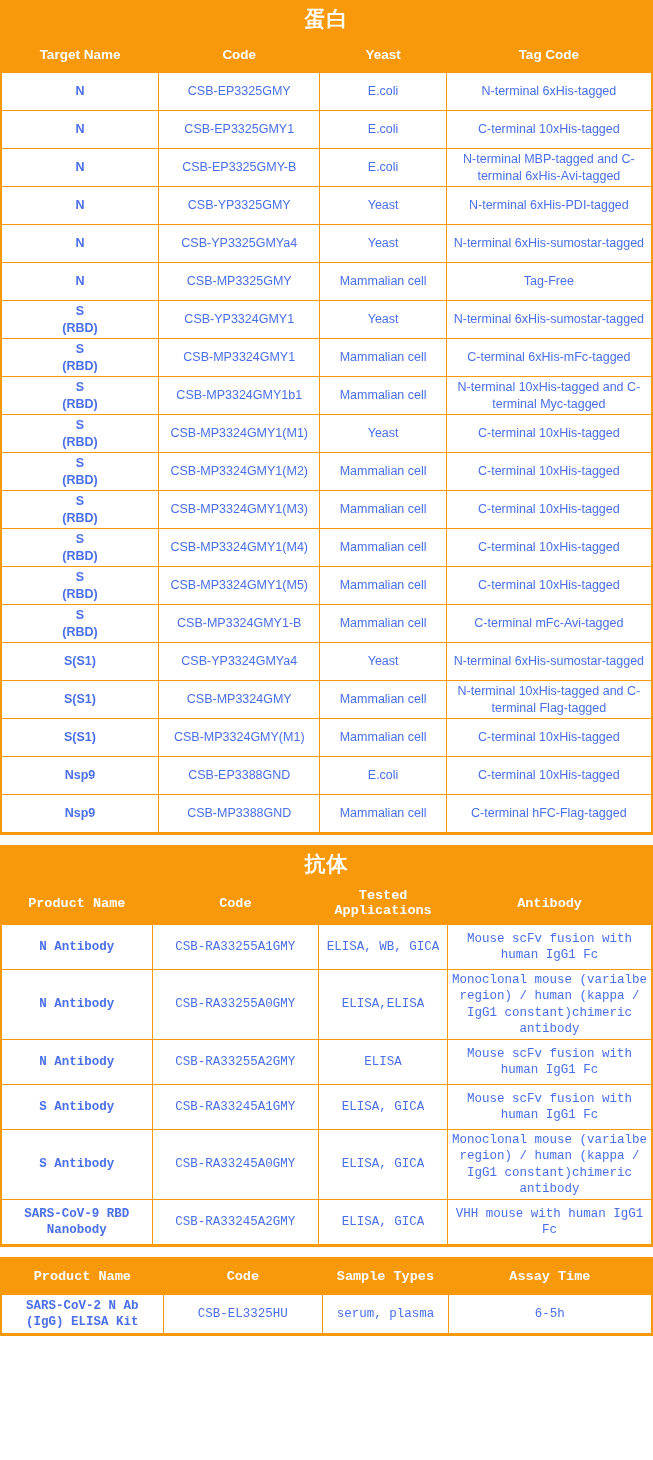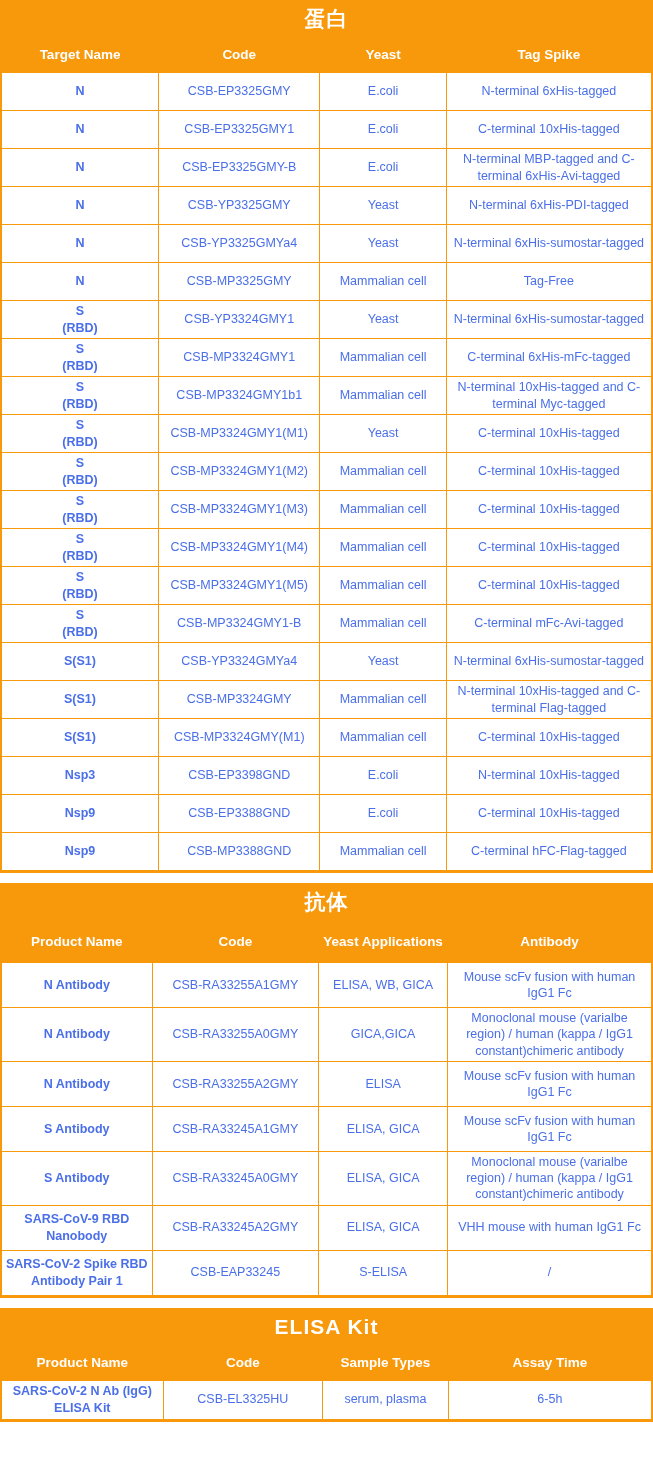--- a/index.html
+++ b/index.html
@@ -11,21 +11,21 @@
     margin: 0;
     padding: 0;
     background: #ffffff;
     font-family: "Liberation Sans", sans-serif;
   }
   .page {
     width: 576px;
     background: #ffffff;
   }
   .table-section { width: 653px; }
-  .table-section + .table-section { margin-top: 10px; }
+  .table-section + .table-section { margin-top: 10px; font-family: Liberation Mono, monospace; }
   table {
     width: 653px;
     table-layout: fixed;
     border-collapse: collapse;
     border: 2px solid var(--orange);
     border-bottom-width: 3px;
   }
   th, td {
     border: 1px solid var(--orange);
     text-align: center;
@@ -75,21 +75,21 @@
           <col style="width:31.6%">
       </colgroup>
       <thead>
         <tr class="title-row">
           <th colspan="4">蛋白</th>
         </tr>
         <tr class="header-row">
             <th class="col1">Target Name</th>
             <th class="col2">Code</th>
             <th class="col3">Yeast</th>
-            <th class="col4">Tag Spike</th>
+            <th class="col4">Tag Code</th>
           </tr>
       </thead>
       <tbody>
           <tr>
             <td class="col1">N</td>
             <td class="col2">CSB-EP3325GMY</td>
             <td class="col3">E.coli</td>
             <td class="col4">N-terminal 6xHis-tagged</td>
           </tr>
           <tr>
@@ -195,26 +195,20 @@
             <td class="col1">S(S1)</td>
             <td class="col2">CSB-MP3324GMY</td>
             <td class="col3">Mammalian cell</td>
             <td class="col4">N-terminal 10xHis-tagged and C-terminal Flag-tagged</td>
           </tr>
           <tr>
             <td class="col1">S(S1)</td>
             <td class="col2">CSB-MP3324GMY(M1)</td>
             <td class="col3">Mammalian cell</td>
             <td class="col4">C-terminal 10xHis-tagged</td>
-          </tr>
-          <tr>
-            <td class="col1">Nsp3</td>
-            <td class="col2">CSB-EP3398GND</td>
-            <td class="col3">E.coli</td>
-            <td class="col4">N-terminal 10xHis-tagged</td>
           </tr>
           <tr>
             <td class="col1">Nsp9</td>
             <td class="col2">CSB-EP3388GND</td>
             <td class="col3">E.coli</td>
             <td class="col4">C-terminal 10xHis-tagged</td>
           </tr>
           <tr>
             <td class="col1">Nsp9</td>
             <td class="col2">CSB-MP3388GND</td>
@@ -233,35 +227,35 @@
           <col style="width:19.8%">
           <col style="width:31.4%">
       </colgroup>
       <thead>
         <tr class="title-row">
           <th colspan="4">抗体</th>
         </tr>
         <tr class="header-row">
             <th class="col1">Product Name</th>
             <th class="col2">Code</th>
-            <th class="col3">Yeast Applications</th>
+            <th class="col3">Tested Applications</th>
             <th class="col4">Antibody</th>
           </tr>
       </thead>
       <tbody>
           <tr>
             <td class="col1">N Antibody</td>
             <td class="col2">CSB-RA33255A1GMY</td>
             <td class="col3">ELISA, WB, GICA</td>
             <td class="col4">Mouse scFv fusion with human IgG1 Fc</td>
           </tr>
           <tr>
             <td class="col1">N Antibody</td>
             <td class="col2">CSB-RA33255A0GMY</td>
-            <td class="col3">GICA,GICA</td>
+            <td class="col3">ELISA,ELISA</td>
             <td class="col4">Monoclonal mouse (varialbe region) / human (kappa / IgG1 constant)chimeric antibody</td>
           </tr>
           <tr>
             <td class="col1">N Antibody</td>
             <td class="col2">CSB-RA33255A2GMY</td>
             <td class="col3">ELISA</td>
             <td class="col4">Mouse scFv fusion with human IgG1 Fc</td>
           </tr>
           <tr>
             <td class="col1">S Antibody</td>
@@ -273,43 +267,34 @@
             <td class="col1">S Antibody</td>
             <td class="col2">CSB-RA33245A0GMY</td>
             <td class="col3">ELISA, GICA</td>
             <td class="col4">Monoclonal mouse (varialbe region) / human (kappa / IgG1 constant)chimeric antibody</td>
           </tr>
           <tr>
             <td class="col1">SARS-CoV-9 RBD Nanobody</td>
             <td class="col2">CSB-RA33245A2GMY</td>
             <td class="col3">ELISA, GICA</td>
             <td class="col4">VHH mouse with human IgG1 Fc</td>
-          </tr>
-          <tr>
-            <td class="col1">SARS-CoV-2 Spike RBD Antibody Pair 1</td>
-            <td class="col2">CSB-EAP33245</td>
-            <td class="col3">S-ELISA</td>
-            <td class="col4">/</td>
           </tr>
         </tbody>
     </table>
   </section>
 
   <section class="table-section t3">
     <table>
       <colgroup>
         <col style="width:24.9%">
           <col style="width:24.5%">
           <col style="width:19.3%">
           <col style="width:31.3%">
       </colgroup>
       <thead>
-        <tr class="title-row">
-          <th colspan="4">ELISA Kit</th>
-        </tr>
         <tr class="header-row">
             <th class="col1">Product Name</th>
             <th class="col2">Code</th>
             <th class="col3">Sample Types</th>
             <th class="col4">Assay Time</th>
           </tr>
       </thead>
       <tbody>
           <tr>
             <td class="col1">SARS-CoV-2 N Ab (IgG) ELISA Kit</td>

